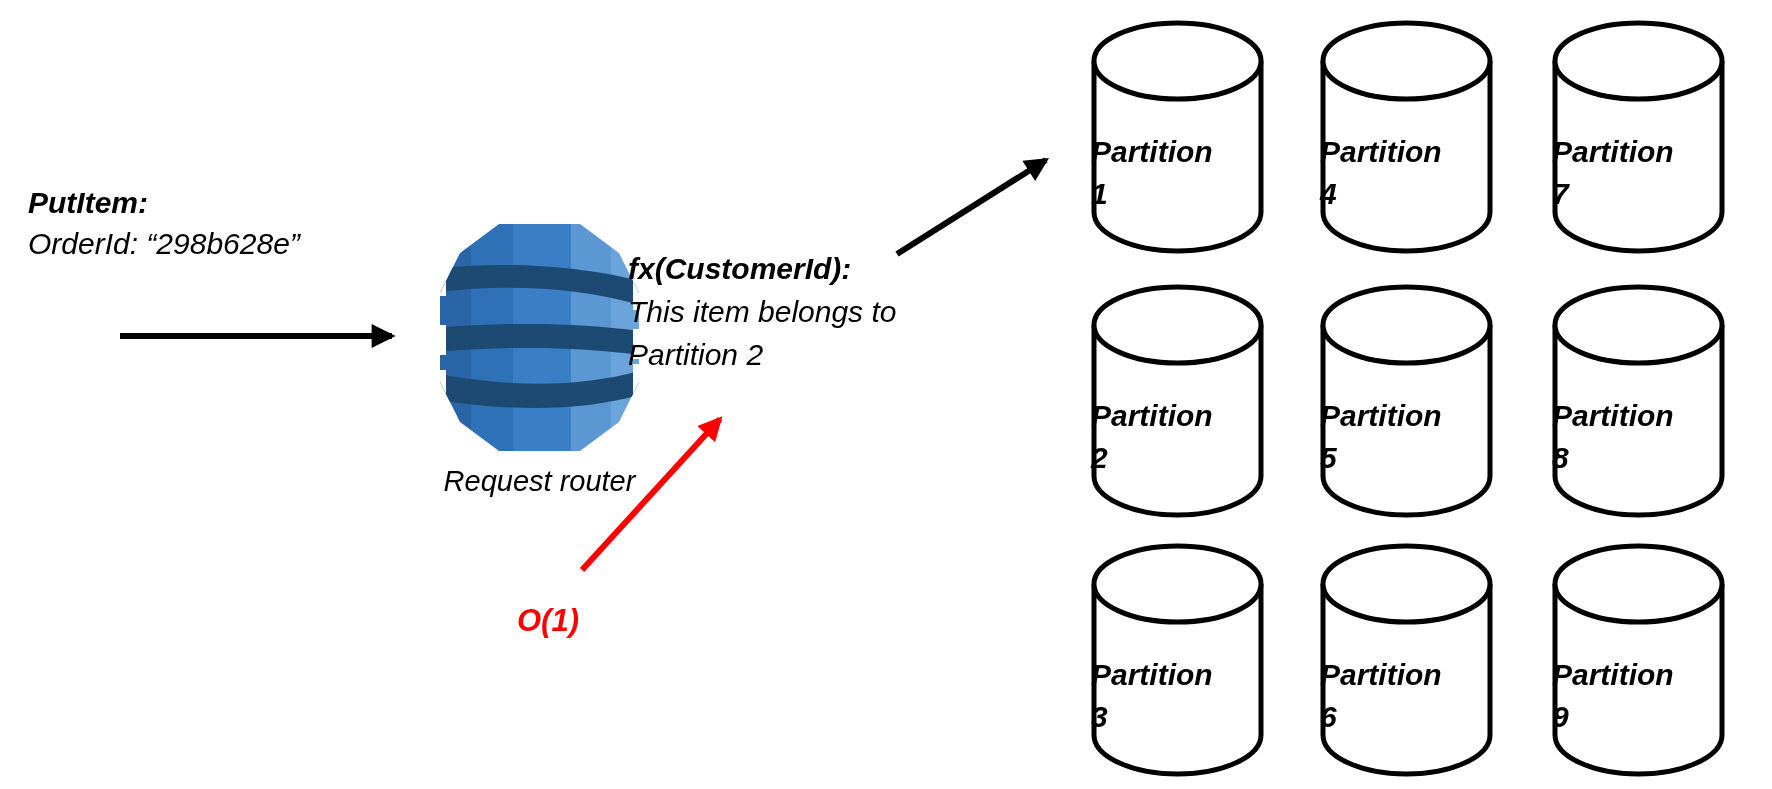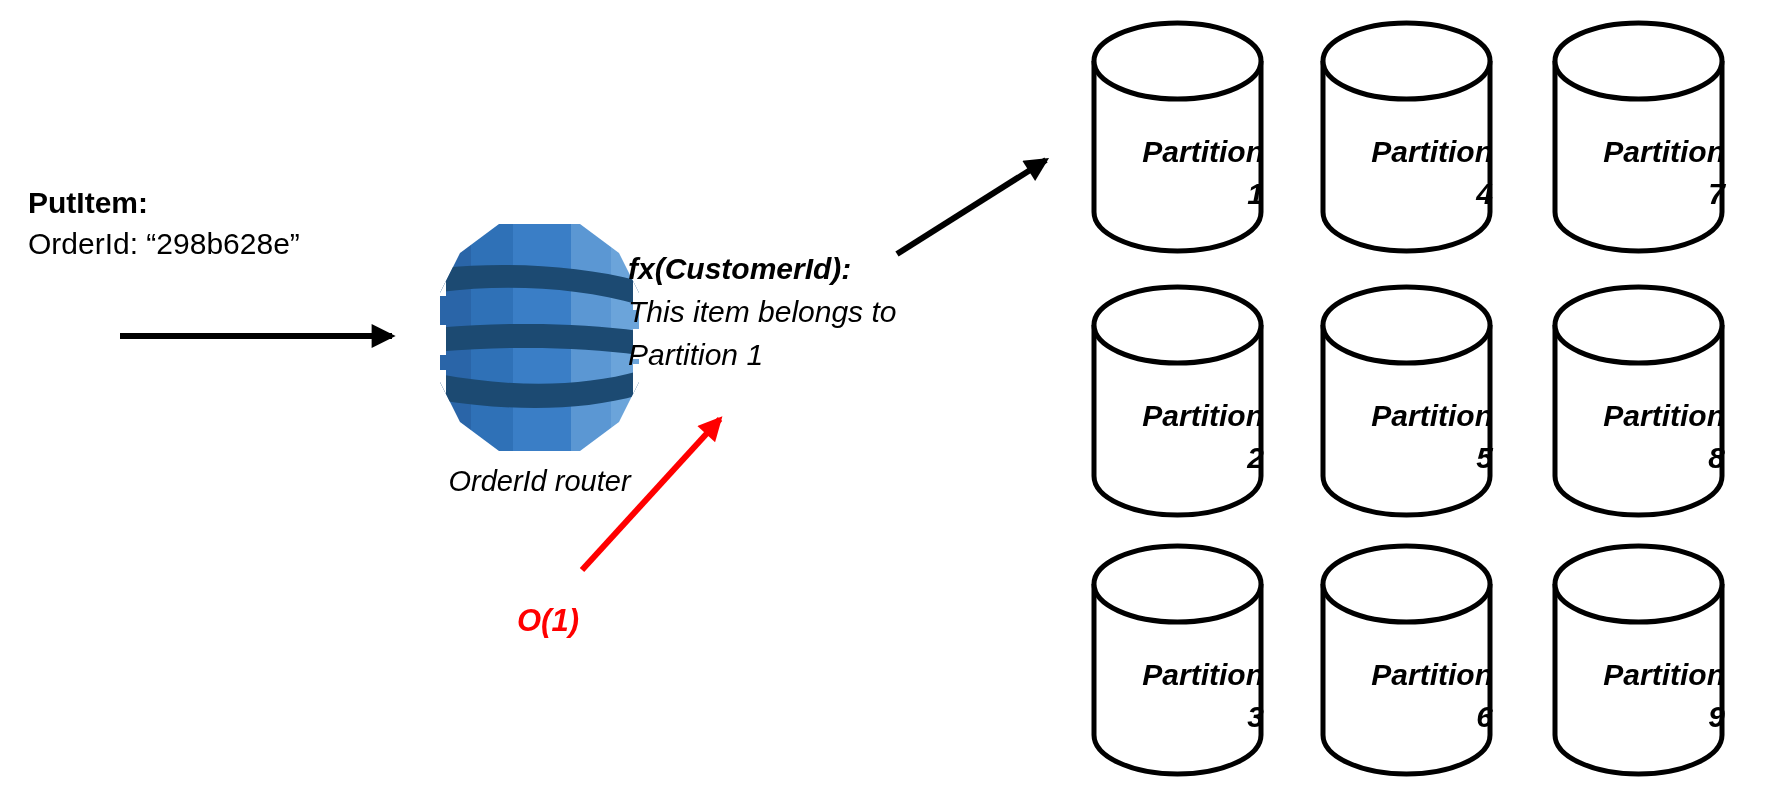--- a/index.html
+++ b/index.html
@@ -2,35 +2,35 @@
 <html><head>
 <meta charset="utf-8">
 <style>
   html,body{margin:0;padding:0;background:#ffffff;}
   .canvas{
     position:relative;width:1772px;height:789px;background:#ffffff;
     font-family:"Liberation Sans",sans-serif;overflow:hidden;
   }
   .abs{position:absolute;}
   
-  .putitem{left:28px;top:182px;font-size:30px;line-height:41px;color:#000;}
+  .putitem{left:28px;top:182px;font-size:30px;line-height:41px;font-style:italic;color:#000;}
   .putitem .t{font-weight:bold;}
   .router-label{left:383px;top:465px;width:313px;text-align:center;font-size:29px;font-style:italic;color:#000;}
   .fxnote{left:628px;top:247px;font-size:30px;line-height:43px;font-style:italic;color:#000;}
   .fxnote .t{font-weight:bold;}
   .o1{left:517px;top:585px;font-size:31px;font-weight:bold;font-style:italic;color:#ff0000;margin-top:18px;}
   
   .ddb{left:433px;top:221px;width:213px;height:233px;}
   
   .overlay{left:0;top:0;width:1772px;height:789px;pointer-events:none;}
   
   .cyl{position:absolute;width:173px;height:235px;}
   .cyl svg{position:absolute;left:0;top:0;width:173px;height:235px;}
   .cyl-label{
-    position:absolute;left:0;top:112px;width:100%;text-align:right;
+    position:absolute;left:0;top:112px;width:100%;text-align:left;
     font-size:30px;font-weight:bold;font-style:italic;line-height:42px;color:#000;
   }
   .col1{left:1091px;} .col2{left:1320px;} .col3{left:1552px;}
   .row1{top:19px;}    .row2{top:283px;}   .row3{top:542px;}
   .cyl-shape{fill:#ffffff;stroke:#000000;stroke-width:5;}
 </style>
 </head>
 <body>
 
 <div class="canvas">
@@ -71,26 +71,26 @@
       <path d="M0,152 C70,166 150,168 213,148 L213,172 C150,192 70,190 0,178 Z" fill="#1c4a72"></path>
       <rect x="-2" y="45" width="15" height="30" fill="#ffffff"></rect>
       <rect x="-2" y="104" width="15" height="30" fill="#ffffff"></rect>
       <rect x="-2" y="149" width="15" height="32" fill="#ffffff"></rect>
       <rect x="200" y="59" width="15" height="30" fill="#ffffff"></rect>
       <rect x="200" y="108" width="15" height="30" fill="#ffffff"></rect>
       <rect x="200" y="143" width="15" height="32" fill="#ffffff"></rect>
     </g>
   </svg>
 
-  <div class="abs router-label">OrderId router</div>
+  <div class="abs router-label">Request router</div>
 
   <div class="abs fxnote">
     <div class="t">fx(CustomerId):</div>
     <div>This item belongs to</div>
-    <div>Partition 1</div>
+    <div>Partition 2</div>
   </div>
 
   <div class="abs o1">O(1)</div>
 
   <div class="cyl col1 row1">
     <svg viewBox="0 0 173 235">
       <path class="cyl-shape" d="M3,42 L3,193 A83.5,39 0 0 0 170,193 L170,42"></path>
       <ellipse class="cyl-shape" cx="86.5" cy="42" rx="83.5" ry="38"></ellipse>
     </svg>
     <div class="cyl-label">

